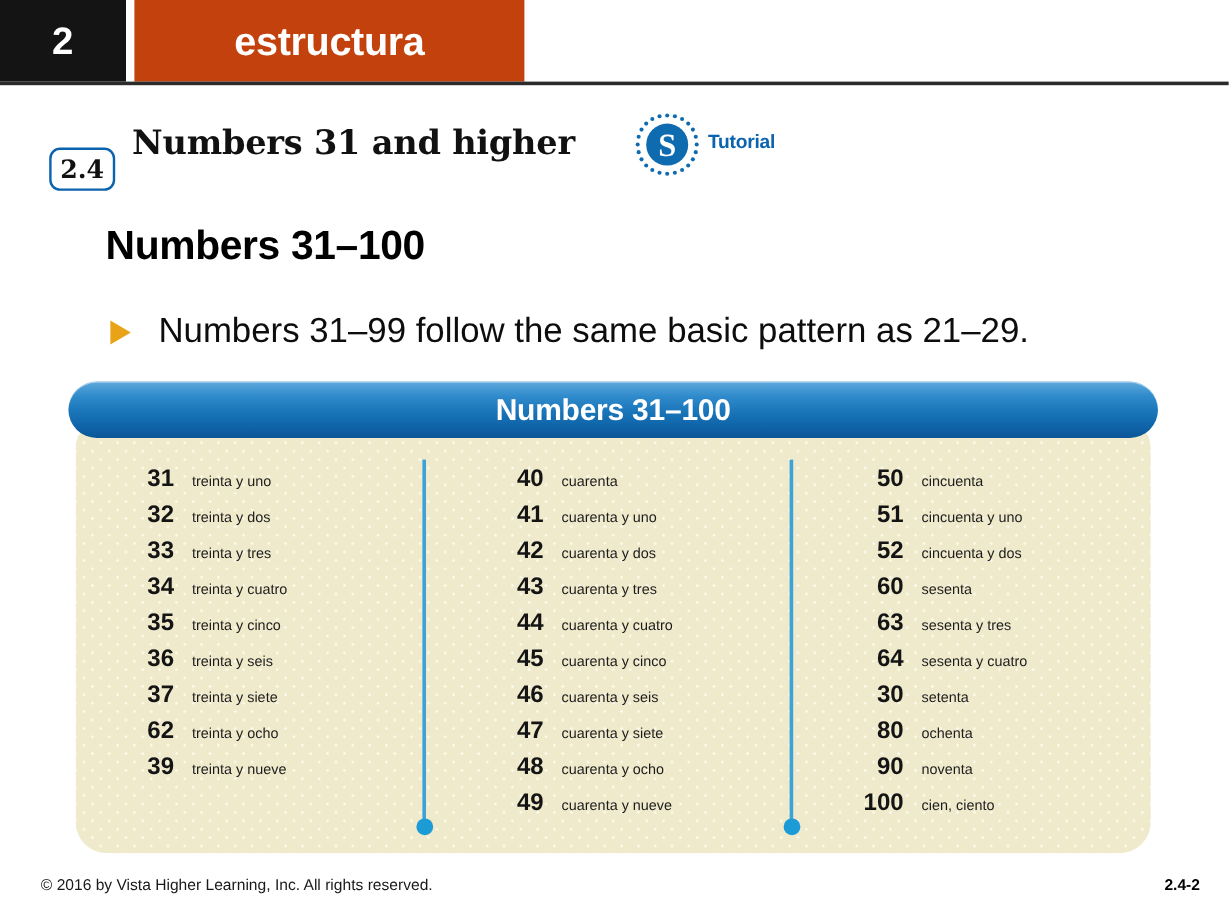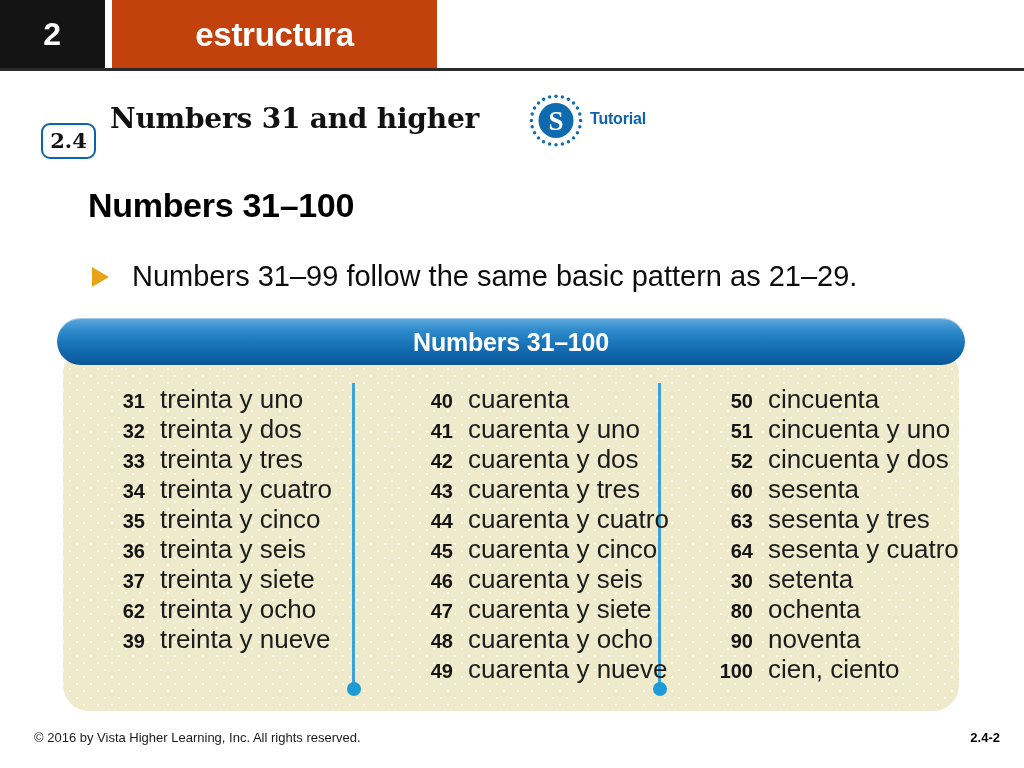--- a/index.html
+++ b/index.html
@@ -204,21 +204,21 @@
     display: inline-block;
     width: 46px;
     text-align: right;
     font-size: 20px;
     font-weight: bold;
     color: #141414;
   }
   .num-word {
     display: inline-block;
     margin-left: 15px;
-    font-size: 26px;
+    font-size: 12px;
     color: #1c1c1c;
   }
 
   .column-divider {
     position: absolute;
     top: 65px;
     width: 3px;
     height: 300px;
     background: #3ba3d8;
   }

